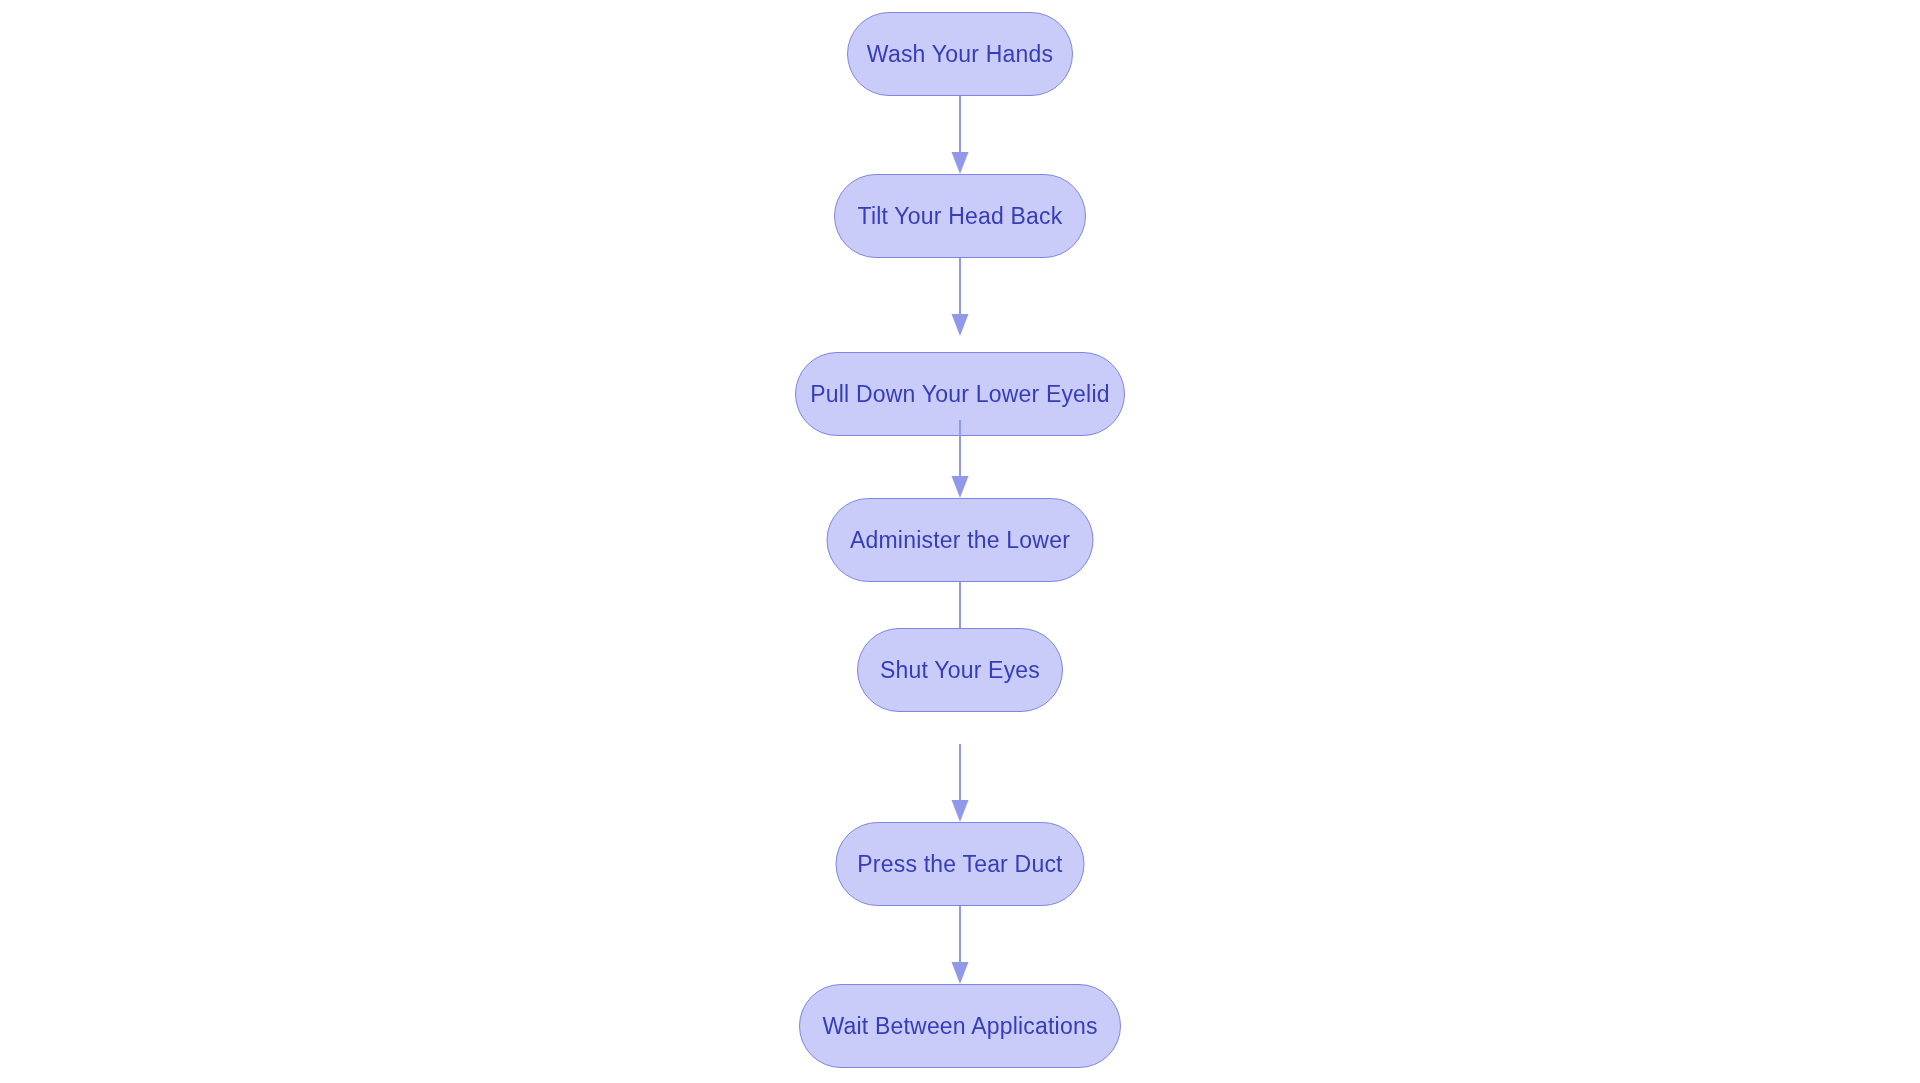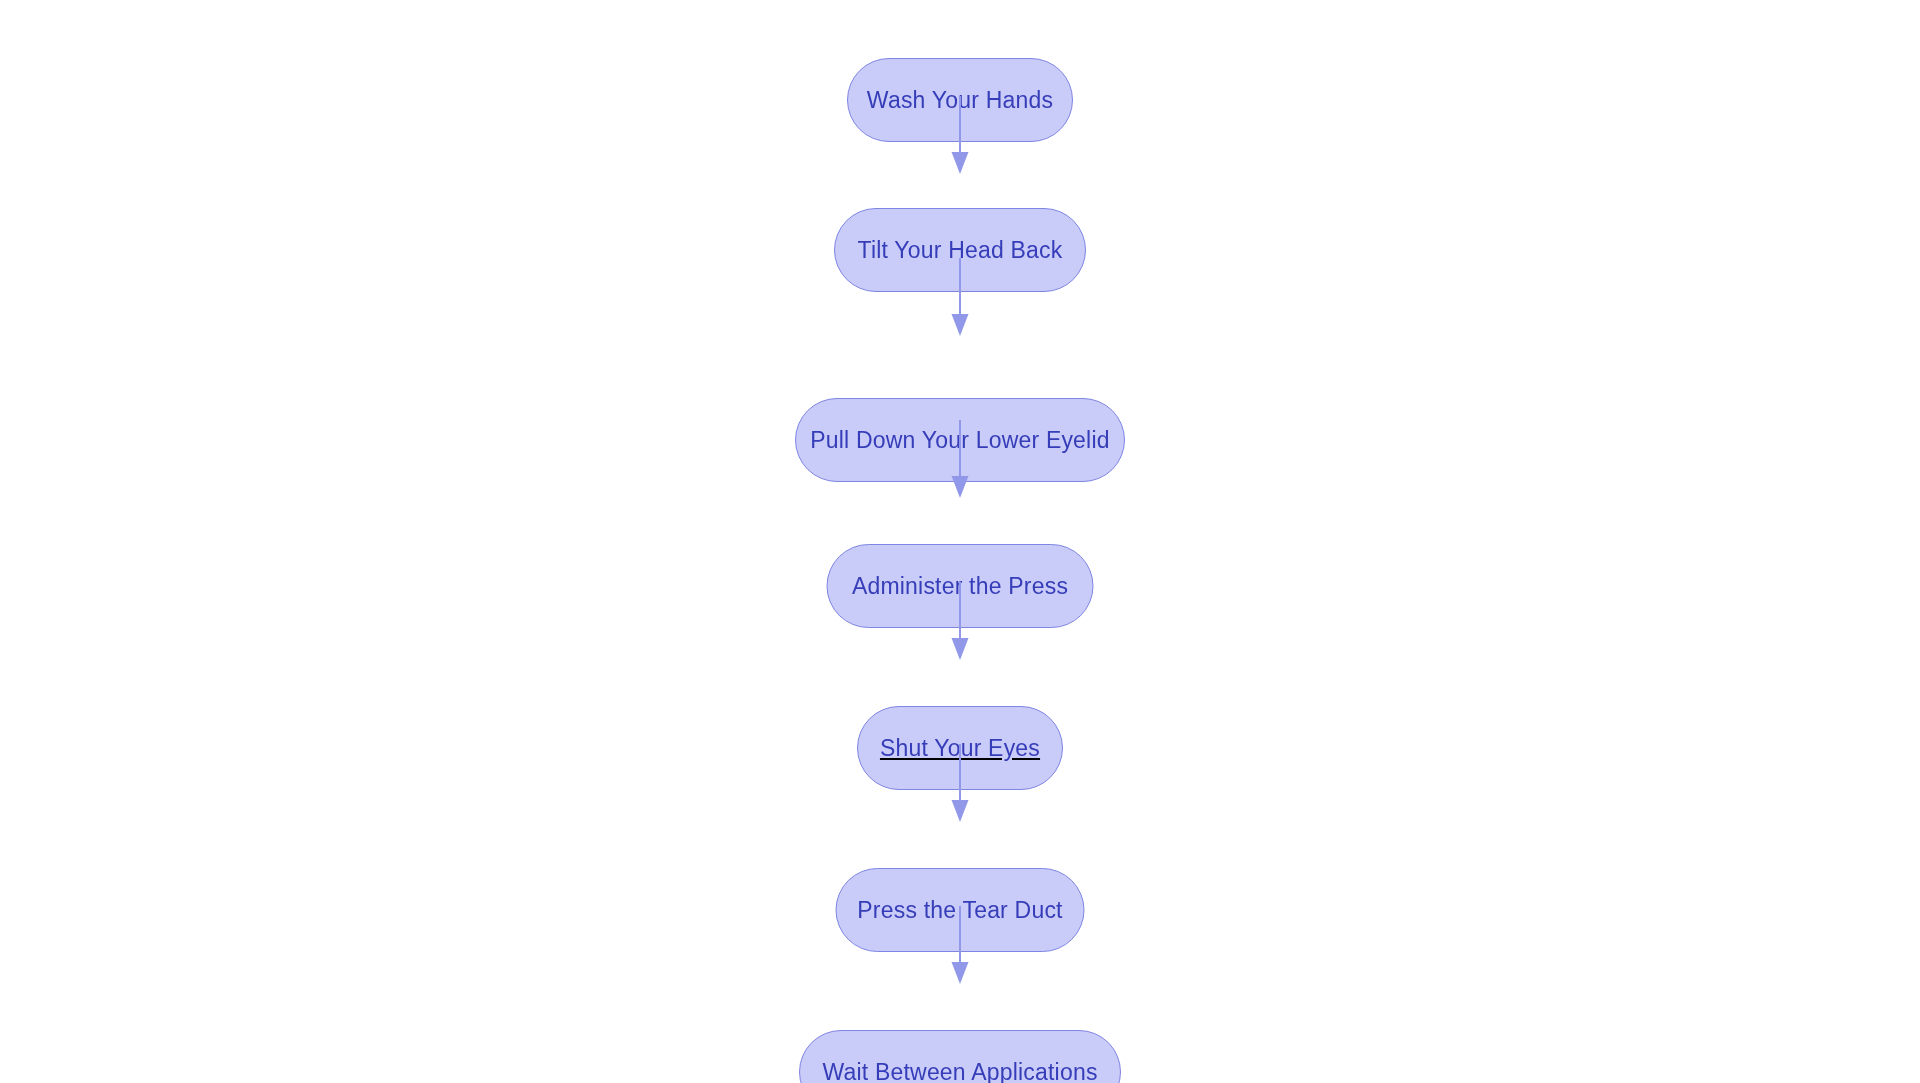--- a/index.html
+++ b/index.html
@@ -30,21 +30,20 @@
     position: absolute;
     left: 50%;
     transform: translateX(-50%);
     height: 84px;
     border-radius: 42px;
     background: var(--node-fill);
     border: 1.5px solid var(--node-border);
     display: flex;
     align-items: center;
     justify-content: center;
-    margin-top: 46px;
   }
   .node-label {
     color: var(--node-text);
     font-size: 23px;
     font-weight: 400;
     letter-spacing: 0.2px;
     white-space: nowrap;
   }
   .arrow {
     position: absolute;
@@ -62,48 +61,48 @@
 
   <div class="node" style="top:12px; width:226px;">
     <span class="node-label">Wash Your Hands</span>
   </div>
 
   <svg class="arrow" style="top:96px;" viewBox="0 0 20 78" aria-hidden="true">
     <line x1="10" y1="0" x2="10" y2="58"></line>
     <polygon points="1.5,56 18.5,56 10,78"></polygon>
   </svg>
 
-  <div class="node" style="top:162px; width:252px;">
+  <div class="node" style="top:174px; width:252px;">
     <span class="node-label">Tilt Your Head Back</span>
   </div>
 
   <svg class="arrow" style="top:258px;" viewBox="0 0 20 78" aria-hidden="true">
     <line x1="10" y1="0" x2="10" y2="58"></line>
     <polygon points="1.5,56 18.5,56 10,78"></polygon>
   </svg>
 
   <div class="node" style="top:352px; width:330px;">
     <span class="node-label">Pull Down Your Lower Eyelid</span>
   </div>
 
   <svg class="arrow" style="top:420px;" viewBox="0 0 20 78" aria-hidden="true">
     <line x1="10" y1="0" x2="10" y2="58"></line>
     <polygon points="1.5,56 18.5,56 10,78"></polygon>
   </svg>
 
   <div class="node" style="top:498px; width:267px;">
-    <span class="node-label">Administer the Press</span>
+    <span class="node-label">Administer the Lower</span>
   </div>
 
   <svg class="arrow" style="top:582px;" viewBox="0 0 20 78" aria-hidden="true">
     <line x1="10" y1="0" x2="10" y2="58"></line>
     <polygon points="1.5,56 18.5,56 10,78"></polygon>
   </svg>
 
-  <div class="node" style="top:660px; width:206px;text-decoration:underline;">
+  <div class="node" style="top:628px; width:206px;">
     <span class="node-label">Shut Your Eyes</span>
   </div>
 
   <svg class="arrow" style="top:744px;" viewBox="0 0 20 78" aria-hidden="true">
     <line x1="10" y1="0" x2="10" y2="58"></line>
     <polygon points="1.5,56 18.5,56 10,78"></polygon>
   </svg>
 
   <div class="node" style="top:822px; width:249px;">
     <span class="node-label">Press the Tear Duct</span>

